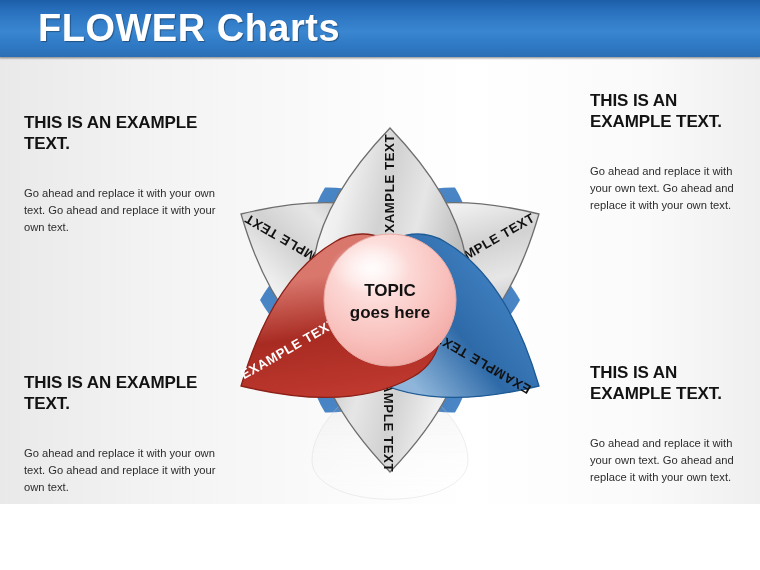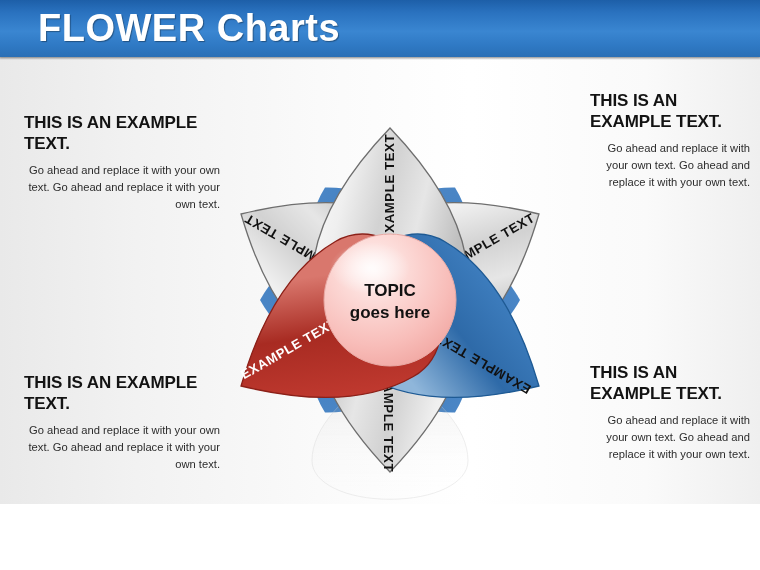--- a/index.html
+++ b/index.html
@@ -54,25 +54,24 @@
   
   .callout { position: absolute; }
   .callout .c-head {
     font-size: 17px;
     font-weight: bold;
     color: #131313;
     line-height: 1.26;
     letter-spacing: -0.1px;
   }
   .callout .c-body {
-    margin-top: 7px;
+    margin-top: 30px;
     font-size: 11.2px;
     color: #2c2c2c;
     line-height: 1.52;
-    text-align: right;
   }
   #callout-tl { left: 24px;  top: 112px; width: 196px; }
   #callout-bl { left: 24px;  top: 372px; width: 196px; }
   #callout-tr { left: 590px; top: 90px;  width: 160px; }
   #callout-br { left: 590px; top: 362px; width: 160px; }
 
   
   #flower-wrap {
     position: absolute;
     left: 190px;

